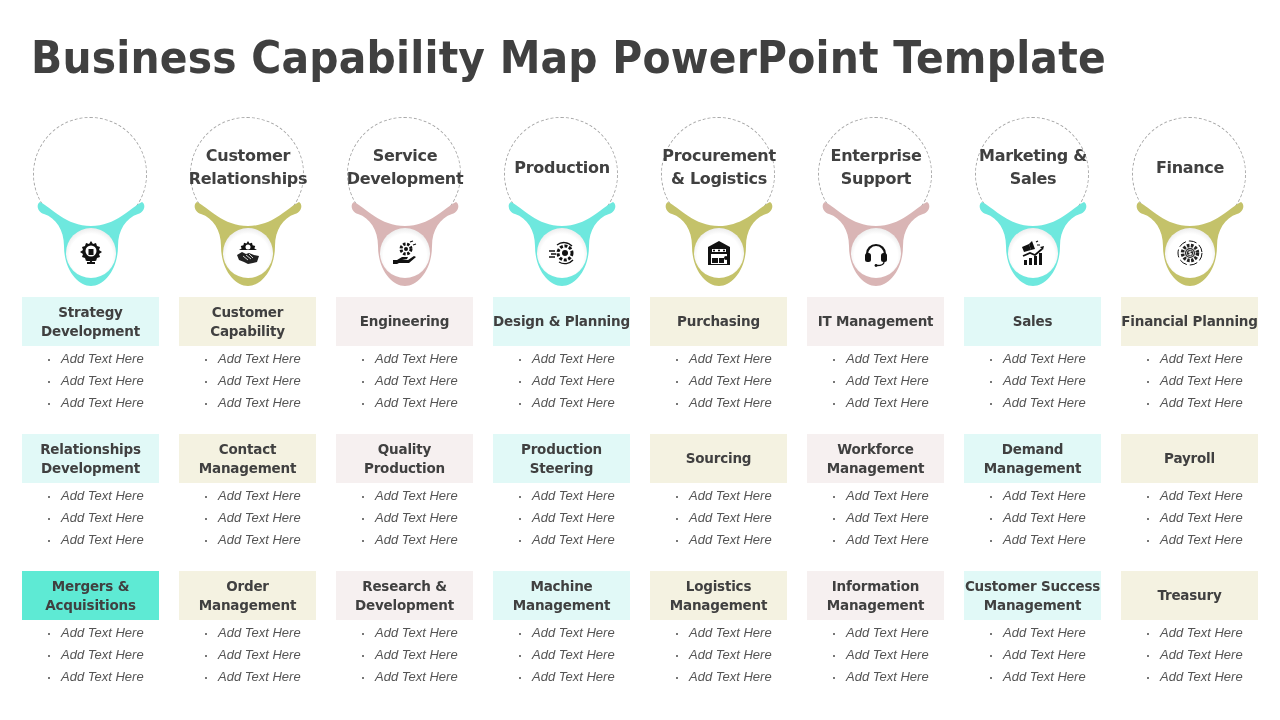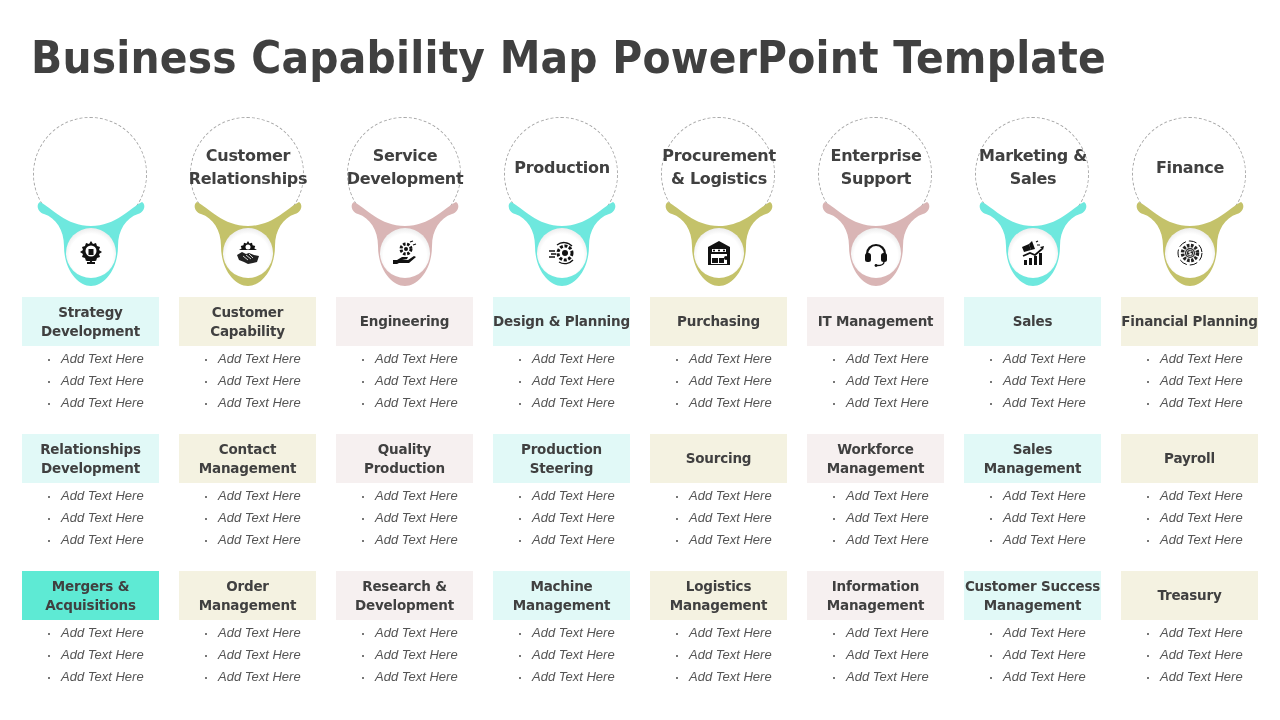--- a/index.html
+++ b/index.html
@@ -278,21 +278,21 @@
           <rect x="15" y="17" width="3" height="9" fill="#111"></rect>
           <rect x="20" y="14" width="3" height="12" fill="#111"></rect>
         </svg>
       </div>
       <div class="cap-box" style="top:297px;background:#e1f9f7">Sales</div>
       <ul class="bullets" style="top:348px">
         <li>Add Text Here</li>
         <li>Add Text Here</li>
         <li>Add Text Here</li>
       </ul>
-      <div class="cap-box" style="top:434px;background:#e1f9f7">Sales Management</div>
+      <div class="cap-box" style="top:434px;background:#e1f9f7">Demand Management</div>
       <ul class="bullets" style="top:485px">
         <li>Add Text Here</li>
         <li>Add Text Here</li>
         <li>Add Text Here</li>
       </ul>
       <div class="cap-box" style="top:571px;background:#e1f9f7">Customer Success Management</div>
       <ul class="bullets" style="top:622px">
         <li>Add Text Here</li>
         <li>Add Text Here</li>
         <li>Add Text Here</li>

